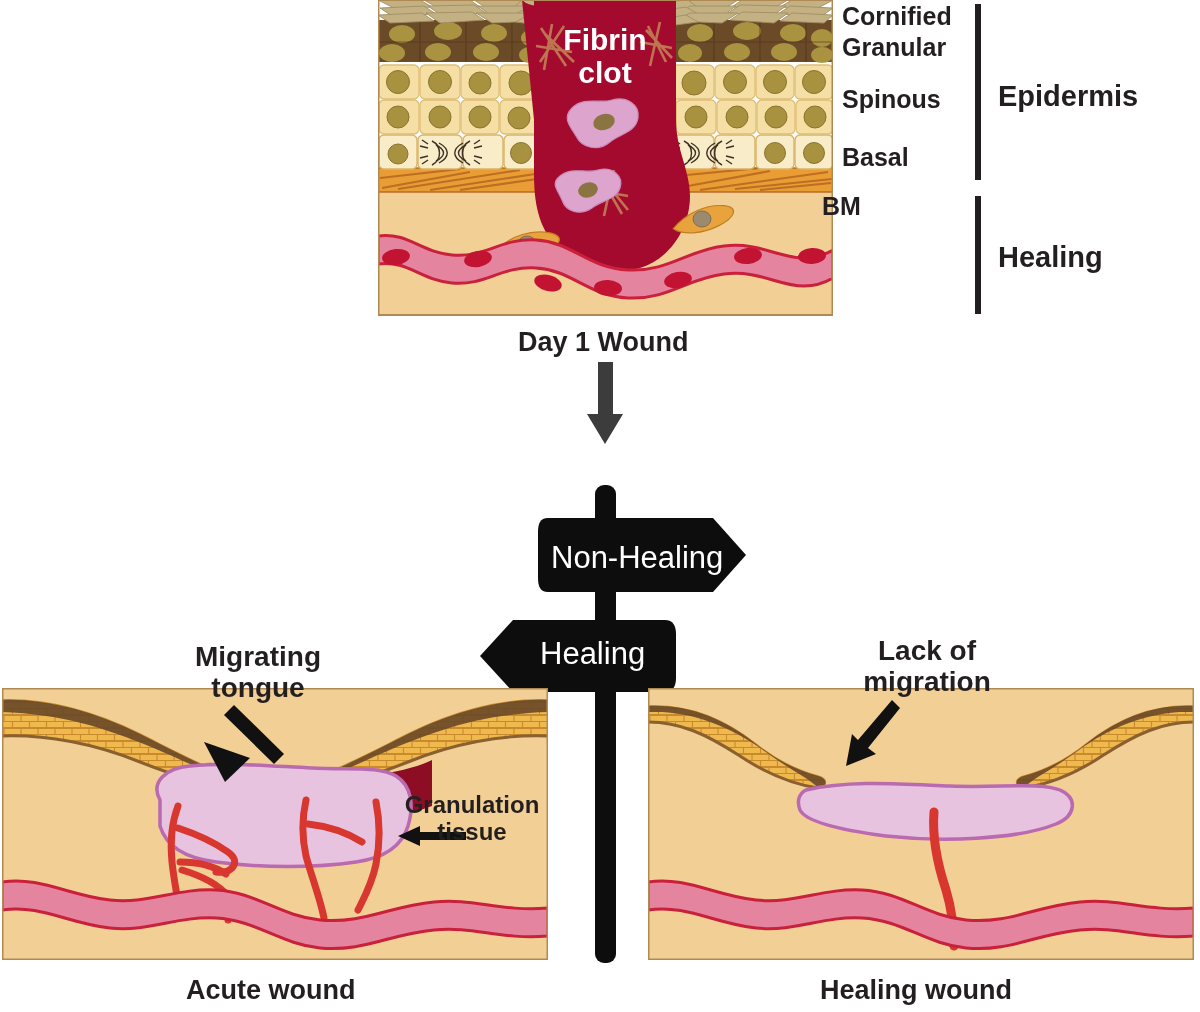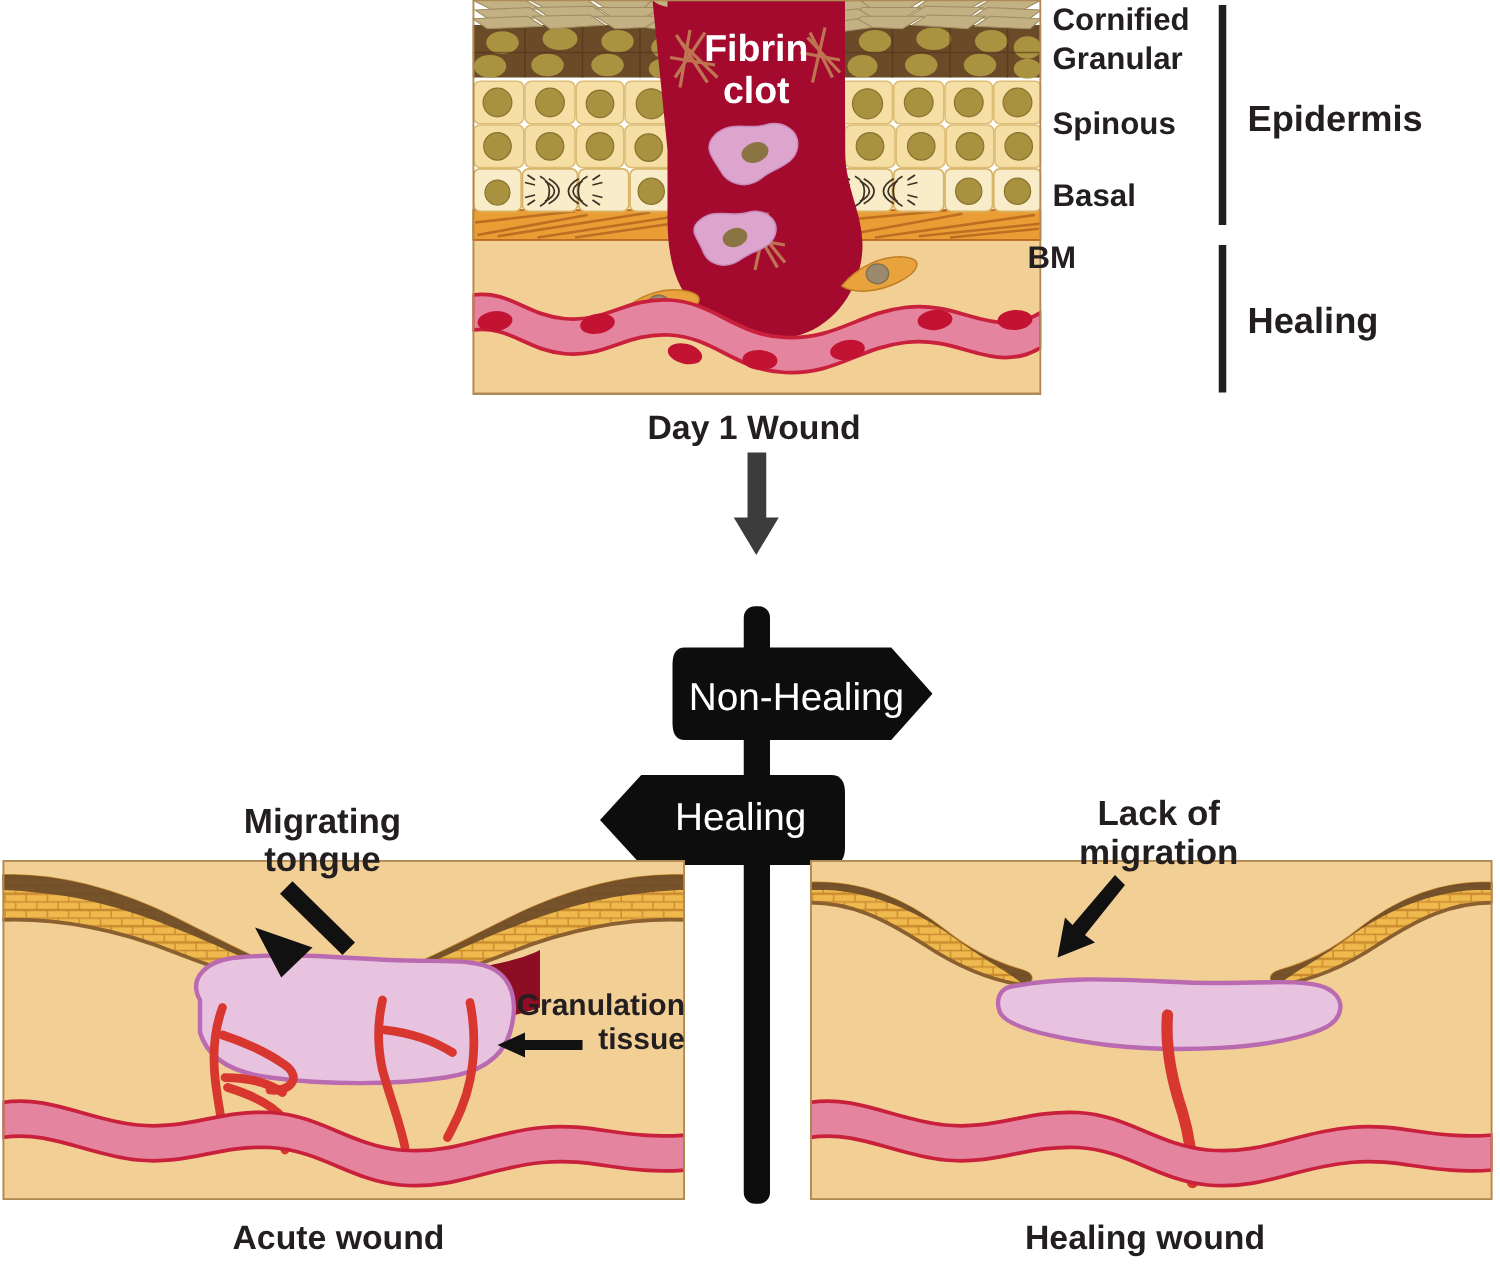--- a/index.html
+++ b/index.html
@@ -497,21 +497,21 @@
   <div class="lbl-clot" style="left:545px; top:23px; width:120px;">Fibrin
 clot</div>
 
   <div class="lbl lbl-caption" style="left:518px; top:327px;">Day 1 Wound</div>
 
   <div class="sign-text" style="left:551px; top:540px;">Non-Healing</div>
   <div class="sign-text" style="left:540px; top:636px;">Healing</div>
 
   <div class="lbl lbl-callout" style="left:188px; top:641px; width:140px;">Migrating
 tongue</div>
-  <div class="lbl lbl-gran" style="left:396px; top:792px; width:152px;">Granulation
+  <div class="lbl lbl-gran" style="left:396px; top:792px; width:152px;text-align:center;">Granulation
 tissue</div>
   <div class="lbl lbl-callout" style="left:856px; top:635px; width:142px;">Lack of
 migration</div>
 
   <div class="lbl lbl-caption" style="left:186px; top:975px;">Acute wound</div>
   <div class="lbl lbl-caption" style="left:820px; top:975px;">Healing wound</div>
 
 </div>
 
 </body></html>

